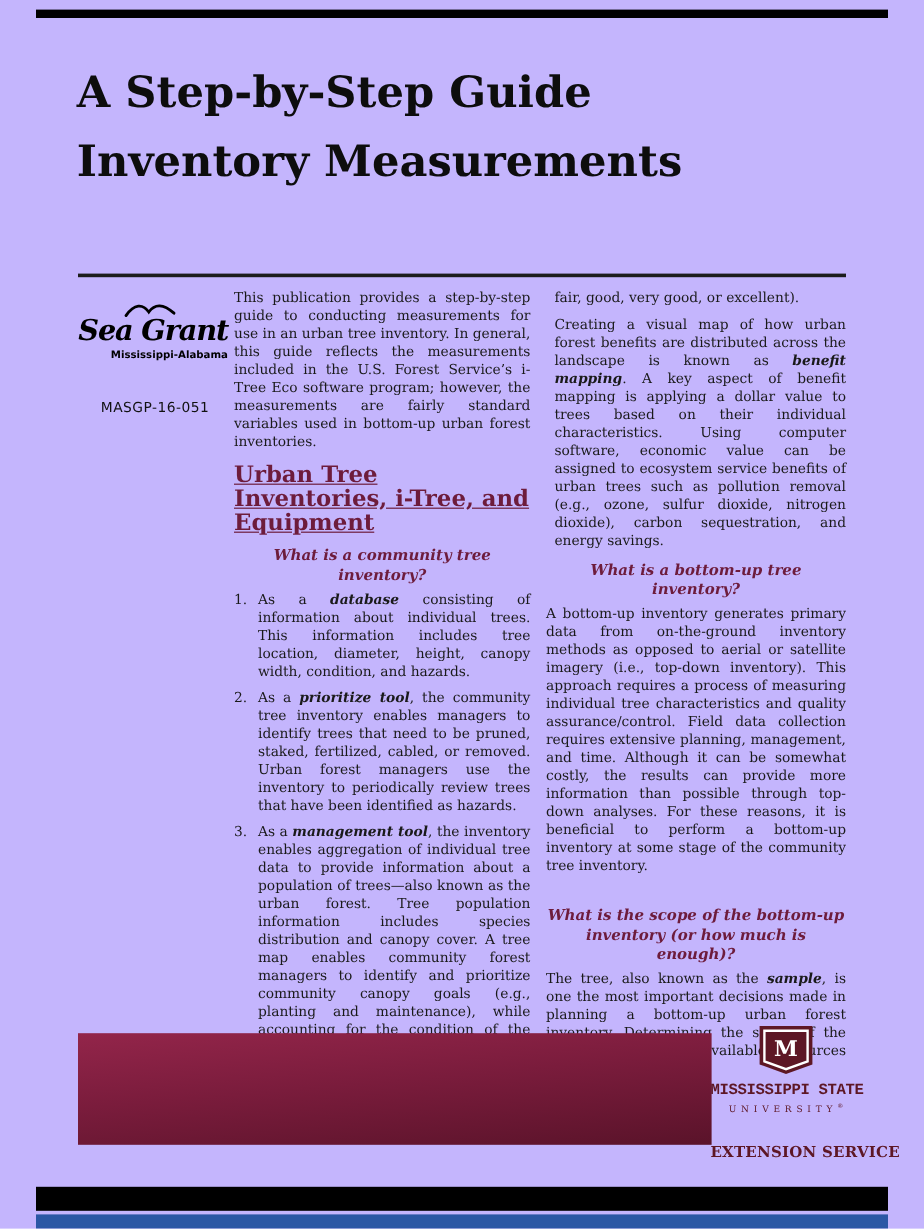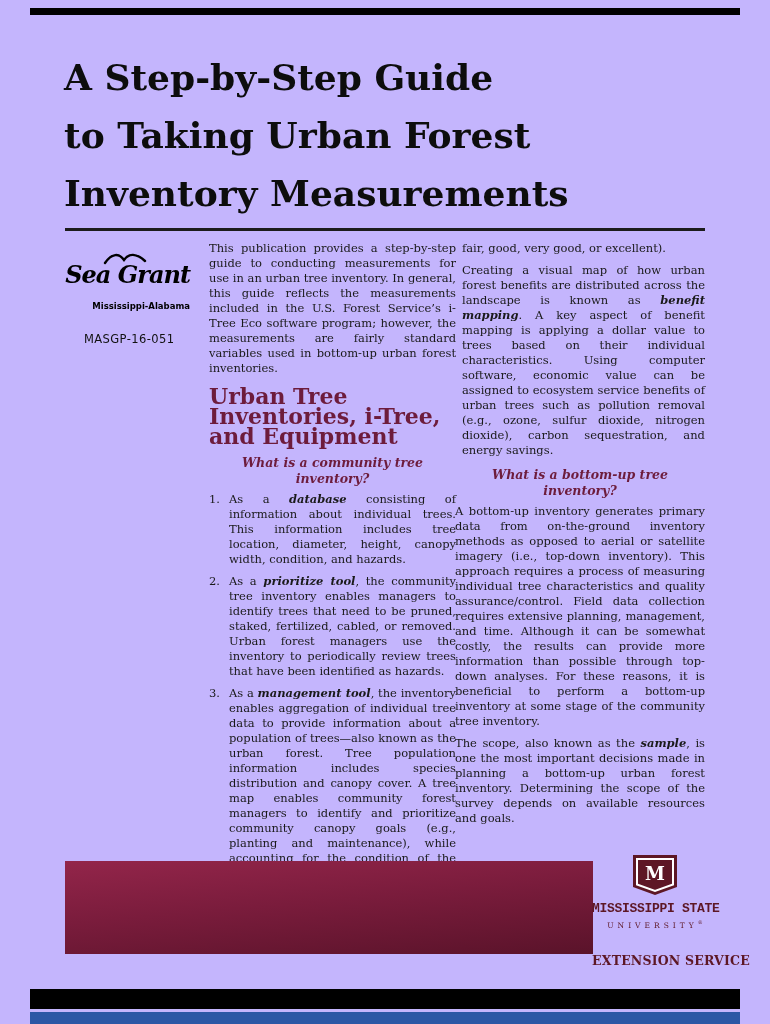--- a/index.html
+++ b/index.html
@@ -17,32 +17,32 @@
   .title div{white-space:nowrap;}
 
   .rule{position:absolute;left:65px;top:228px;width:640px;height:3px;background:#1c1c1c;}
 
   
   .logo-block{position:absolute;left:60px;top:250px;width:130px;text-align:right;}
   .gull{display:block;margin:0 auto -4px auto;}
   .logo-text{font-family:"DejaVu Serif",serif;font-weight:bold;font-style:italic;
     font-size:24px;letter-spacing:-1px;color:#000;line-height:26px;}
   .logo-sub{font-family:"DejaVu Sans",sans-serif;font-weight:bold;font-size:8.5px;
-    margin-top:13px;color:#000;}
+    margin-top:3px;color:#000;}
   .pub-code{position:absolute;left:84px;top:332px;font-family:"DejaVu Sans",sans-serif;
     font-size:11.5px;letter-spacing:.4px;color:#111;}
 
   
   .col{position:absolute;top:241px;font-size:11.5px;line-height:15px;text-align:justify;
     hyphens:auto;-webkit-hyphens:auto;}
-  .col1{left:209px;width:247px;}
+  .col1{left:195px;width:247px;}
   .col2{left:455px;width:250px;}
   .col p{margin:0 0 7px 0;}
-  .heading{color:#6d1c3c;font-weight:bold;font-size:22px;line-height:20px;
-    margin:10px 0 7px 0;text-align:left;}
+  .heading{color:#6d1c3c;font-weight:bold;font-size:19px;line-height:20px;
+    margin:10px 0 7px 0;text-align:left;text-decoration:underline;}
   .q{color:#6d1c3c;font-weight:bold;font-style:italic;font-size:12.5px;line-height:16px;
     margin:9px 0 5px 0;text-align:center;}
   .q-gap{margin-top:26px;}
   .li{display:flex;margin:0 0 7px 0;}
   .li .num{flex:none;width:20px;}
   .li .li-body{flex:1;}
   .b{font-weight:bold;}
   .i{font-style:italic;}
   .indent{padding-left:7px;}
 
@@ -61,21 +61,20 @@
 </style>
 </head>
 <body>
 
 <div class="page">
 
   <div class="bar top-black"></div>
 
   <div class="title">
     <div>A Step-by-Step Guide</div>
-    <div>to Taking Urban Forest</div>
     <div>Inventory Measurements</div>
   </div>
 
   <div class="rule"></div>
 
   <div class="logo-block">
     <svg class="gull" width="44" height="16" viewBox="0 0 44 16">
       <path d="M2 13 C9 3, 16 3, 21 10 C26 3, 33 3, 42 11" fill="none" stroke="#000" stroke-width="2.4" stroke-linecap="round"></path>
     </svg>
     <div class="logo-text">Sea Grant</div>
@@ -100,21 +99,22 @@
       <span class="num">3.</span>
       <span class="li-body"><span>As a </span><span class="b i">management tool</span><span>, the inventory enables aggregation of individual tree data to provide information about a population of trees—also known as the urban forest. Tree population information includes species distribution and canopy cover. A tree map enables community forest managers to identify and prioritize community canopy goals (e.g., planting and maintenance), while accounting for the condition of the community forest (i.e., dead, critical, poor,</span></span>
     </div>
   </div>
 
   <div class="col col2">
     <p class="indent">fair, good, very good, or excellent).</p>
     <p class="indent"><span>Creating a visual map of how urban forest benefits are distributed across the landscape is known as </span><span class="b i">benefit mapping</span><span>. A key aspect of benefit mapping is applying a dollar value to trees based on their individual characteristics. Using computer software, economic value can be assigned to ecosystem service benefits of urban trees such as pollution removal (e.g., ozone, sulfur dioxide, nitrogen dioxide), carbon sequestration, and energy savings.</span></p>
     <div class="q">What is a bottom-up tree inventory?</div>
     <p>A bottom-up inventory generates primary data from on-the-ground inventory methods as opposed to aerial or satellite imagery (i.e., top-down inventory). This approach requires a process of measuring individual tree characteristics and quality assurance/control. Field data collection requires extensive planning, management, and time. Although it can be somewhat costly, the results can provide more information than possible through top-down analyses. For these reasons, it is beneficial to perform a bottom-up inventory at some stage of the community tree inventory.</p>
-    <p><span>The scope, also known as the </span><span class="b i">sample</span><span>, is one the most important decisions made in planning a bottom-up urban forest inventory. Determining the scope of the survey depends on available resources and goals.</span></p>
+    <div class="q q-gap">What is the scope of the bottom-up inventory (or how much is enough)?</div>
+    <p><span>The tree, also known as the </span><span class="b i">sample</span><span>, is one the most important decisions made in planning a bottom-up urban forest inventory. Determining the scope of the survey depends on available resources and goals.</span></p>
   </div>
 
   <div class="band"></div>
 
   <div class="msu">
     <svg class="msu-shield" width="48" height="44" viewBox="0 0 48 44">
       <path d="M2 2 H46 V34 L24 42 L2 34 Z" fill="#5d1725"></path>
       <path d="M6 6 H42 V31.5 L24 38 L6 31.5 Z" fill="none" stroke="#ffffff" stroke-width="2"></path>
       <text x="24" y="27" text-anchor="middle" font-family="DejaVu Serif, serif" font-weight="bold" font-size="18" fill="#ffffff">M</text>
     </svg>

